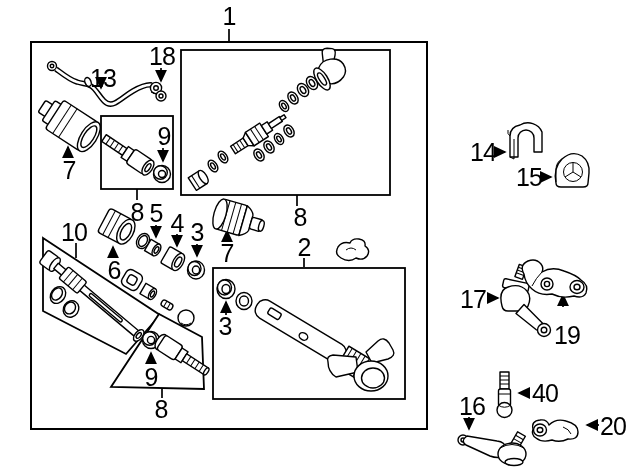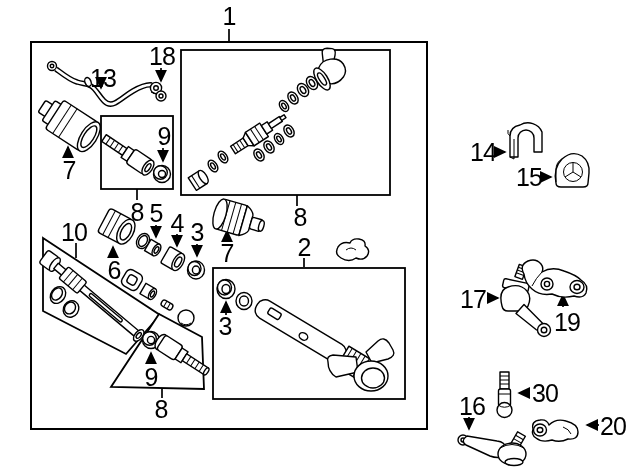--- a/index.html
+++ b/index.html
@@ -365,18 +365,18 @@
 <div class="lbl" style="left:74px;top:232px">10</div>
 <div class="lbl" style="left:300px;top:217px">8</div>
 <div class="lbl" style="left:304px;top:247px">2</div>
 <div class="lbl" style="left:227px;top:253px">7</div>
 <div class="lbl" style="left:225px;top:326px">3</div>
 <div class="lbl" style="left:151px;top:377px">9</div>
 <div class="lbl" style="left:161px;top:409px">8</div>
 <div class="lbl" style="left:483px;top:152px">14</div>
 <div class="lbl" style="left:529px;top:177px">15</div>
 <div class="lbl" style="left:473px;top:299px">17</div>
-<div class="lbl" style="left:567px;top:322px">19</div>
+<div class="lbl" style="left:567px;top:335px">19</div>
 <div class="lbl" style="left:472px;top:406px">16</div>
-<div class="lbl" style="left:545px;top:393px">30</div>
+<div class="lbl" style="left:545px;top:393px">40</div>
 <div class="lbl" style="left:613px;top:426px">20</div>
 
 </div>
 
 </body></html>

